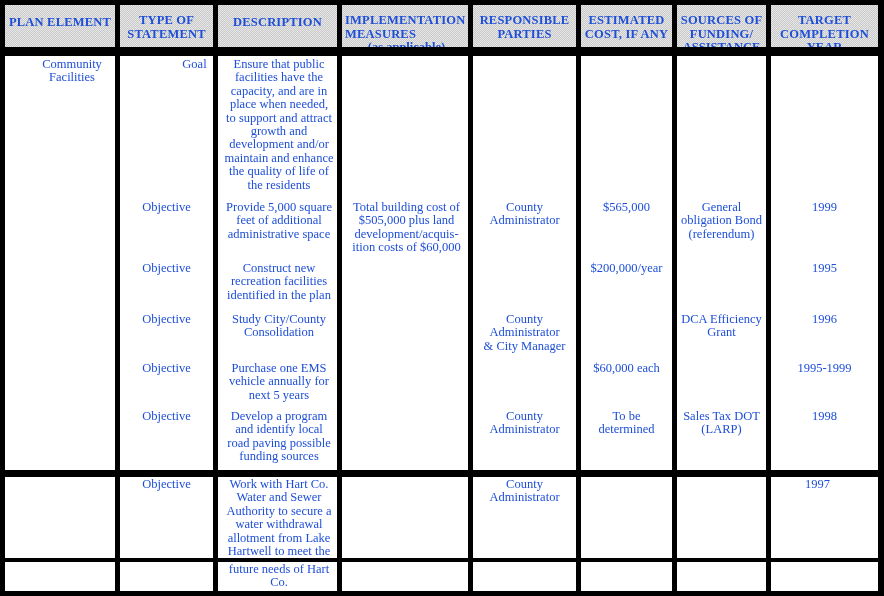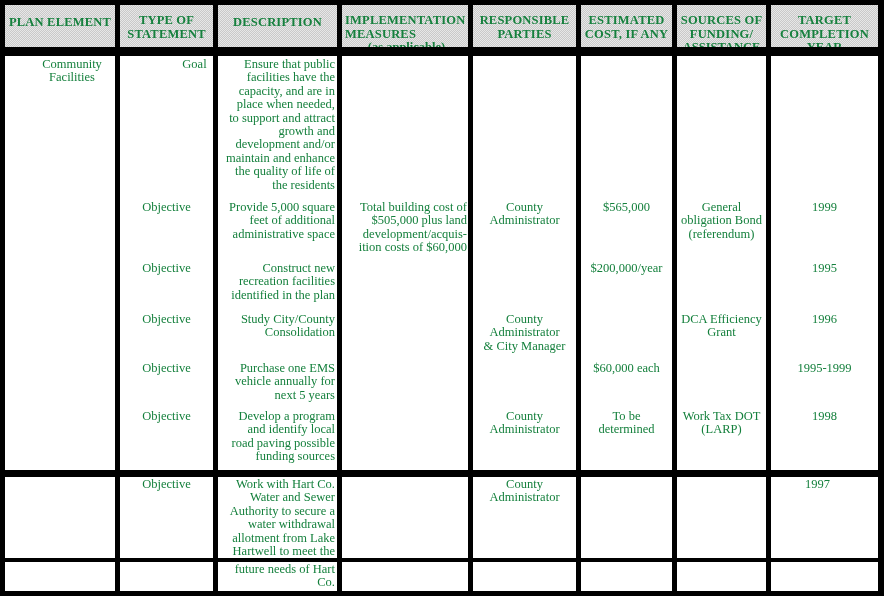--- a/index.html
+++ b/index.html
@@ -2,21 +2,21 @@
 <html><head>
 <meta charset="utf-8">
 <style>
   html, body { margin: 0; padding: 0; background: #ffffff; }
   .page {
     position: relative;
     width: 884px;
     height: 596px;
     background: #ffffff;
     font-family: "Liberation Serif", "DejaVu Serif", serif;
-    color: #15803d;
+    color: #1d4ed8;
     overflow: hidden;
     box-sizing: border-box;
   }
   
   .frame {
     position: absolute;
     left: 0; top: 0;
     width: 884px; height: 596px;
     border: 5px solid #000;
     border-right-width: 6px;
@@ -81,21 +81,21 @@
   
   .section { position: absolute; left: 0; width: 873px; overflow: hidden; }
   .section1 { top: 51px;  height: 414px; }
   .section2 { top: 472px; height: 81px; }
   .section3 { top: 557px; height: 29px; }
   .cell {
     position: absolute;
     font-size: 12.5px;
     line-height: 13.4px;
     white-space: pre-line;
-    text-align: right;
+    text-align: center;
   }
   .center { text-align: center; }
 </style>
 </head>
 <body>
 
 <div class="page">
   <div class="frame"></div>
   <div class="inner">
 
@@ -188,21 +188,21 @@
 
       <div class="cell center" style="left:115px; width:93px; top:354px;">Objective</div>
       <div class="cell" style="left:218px; width:112px; top:354px;">Develop a program
 and identify local
 road paving possible
 funding sources</div>
       <div class="cell center" style="left:468px; width:103px; top:354px;">County
 Administrator</div>
       <div class="cell center" style="left:576px; width:91px; top:354px;">To be
 determined</div>
-      <div class="cell center" style="left:672px; width:89px; top:354px;">Work Tax DOT
+      <div class="cell center" style="left:672px; width:89px; top:354px;">Sales Tax DOT
 (LARP)</div>
       <div class="cell center" style="left:766px; width:107px; top:354px;">1998</div>
     </div>
 
     <div class="section section2">
       <div class="cell center" style="left:115px; width:93px; top:1px;">Objective</div>
       <div class="cell" style="left:218px; width:112px; top:1px;">Work with Hart Co.
 Water and Sewer
 Authority to secure a
 water withdrawal

